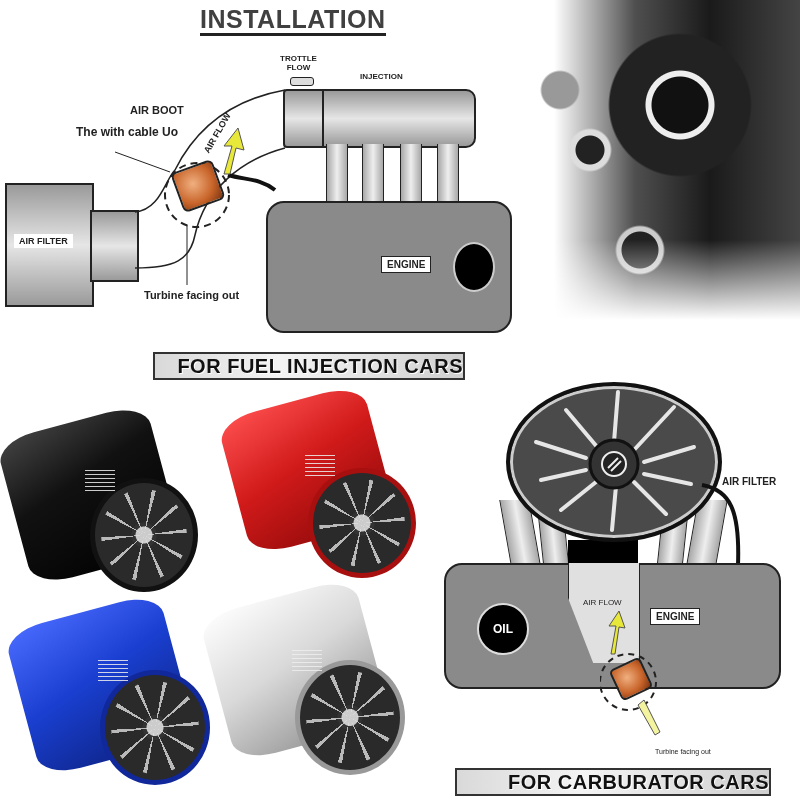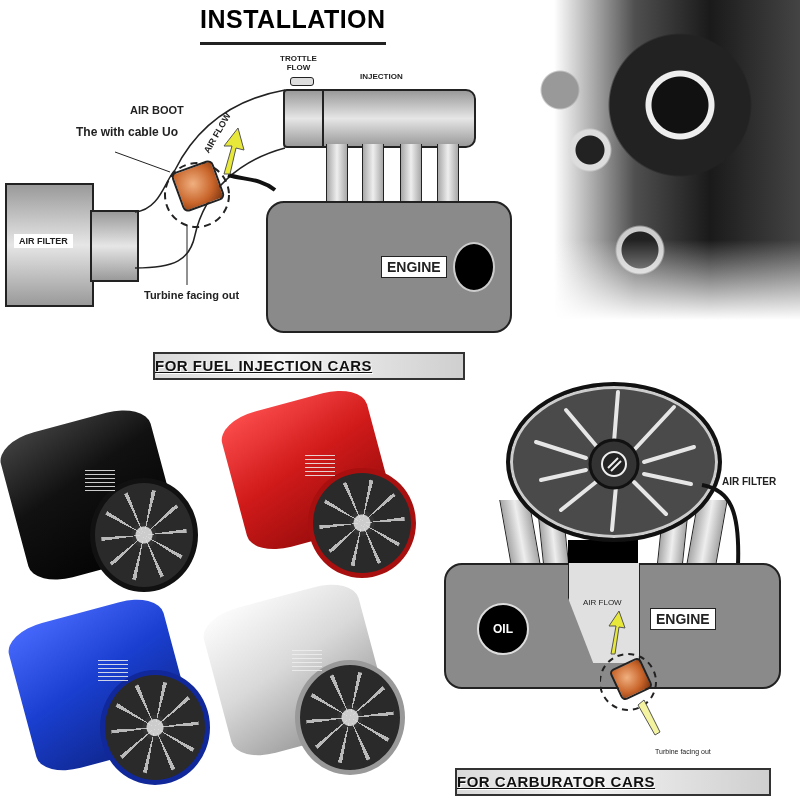--- a/index.html
+++ b/index.html
@@ -1,21 +1,21 @@
 <!DOCTYPE html>
 <html><head>
 <meta charset="utf-8">
 <style>
   html,body{margin:0;padding:0;}
   body{width:800px;height:800px;background:#ffffff;position:relative;overflow:hidden;font-family:"Liberation Sans",sans-serif;}
   .abs{position:absolute;}
-  .title{left:200px;top:6px;font-size:25px;font-weight:bold;color:#000000;letter-spacing:0.5px;border-bottom:3px solid #222;line-height:26px;padding-bottom:10px;}
+  .title{left:200px;top:6px;font-size:25px;font-weight:bold;color:#404040;letter-spacing:0.5px;border-bottom:3px solid #222;line-height:26px;padding-bottom:1px;}
   .lbl{font-size:10px;font-weight:bold;color:#222;white-space:nowrap;}
-  .boxlbl{background:#fff;border:1.5px solid #222;font-size:14px;font-weight:bold;color:#222;padding:2px 5px;}
-  .banner{border:2px solid #333;background:linear-gradient(90deg,#d9d9d9,#f4f4f4 40%,#cfcfcf);font-size:15px;font-weight:bold;color:#111;text-align:left;letter-spacing:0.5px;text-shadow:1px 1px 0 #fff;text-decoration:underline;}
+  .boxlbl{background:#fff;border:1.5px solid #222;font-size:10px;font-weight:bold;color:#222;padding:2px 5px;}
+  .banner{border:2px solid #333;background:linear-gradient(90deg,#d9d9d9,#f4f4f4 40%,#cfcfcf);font-size:20px;font-weight:bold;color:#111;text-align:right;letter-spacing:0.5px;text-shadow:1px 1px 0 #fff;}
   .photo{right:0;top:0;width:300px;height:320px;background:
       radial-gradient(circle at 180px 105px,#111 0 28px,#eee 29px 34px,#222 35px 70px,transparent 72px),
       radial-gradient(circle at 90px 150px,#222 0 14px,#ddd 15px 20px,transparent 22px),
       radial-gradient(circle at 140px 250px,#222 0 18px,#ccc 19px 23px,transparent 25px),
       radial-gradient(circle at 60px 90px,#999 0 18px,transparent 20px),
       linear-gradient(90deg,#ffffff 0%,rgba(255,255,255,0.6) 18%,rgba(60,60,60,0.9) 45%,#1a1a1a 70%,#444 100%);}
   .photo-fade{right:0;top:240px;width:300px;height:80px;background:linear-gradient(180deg,rgba(255,255,255,0),#fff);}
   .filter-box{background:linear-gradient(180deg,#9a9a9a,#e6e6e6 50%,#9a9a9a);border:2px solid #222;}
   .engine{background:#8a8a8a;border:2.5px solid #222;border-radius:18px;}
   .runner{background:linear-gradient(90deg,#a8a8a8,#eeeeee 50%,#a8a8a8);border-left:1.5px solid #222;border-right:1.5px solid #222;}

